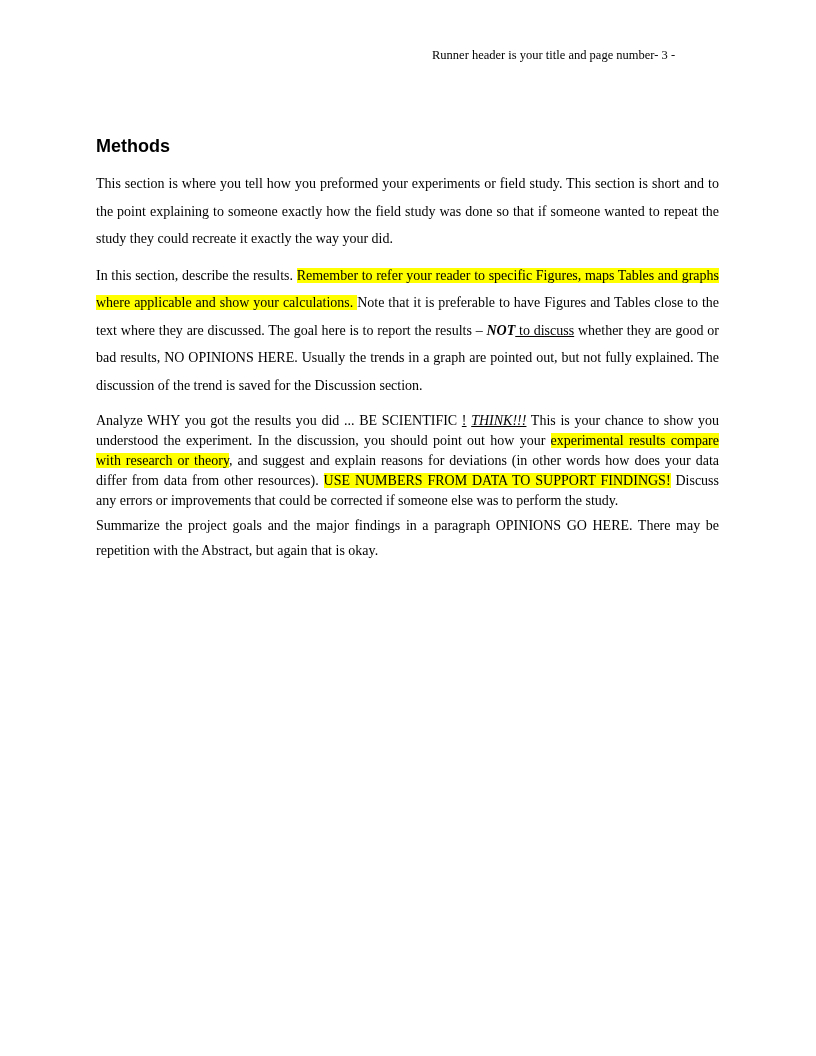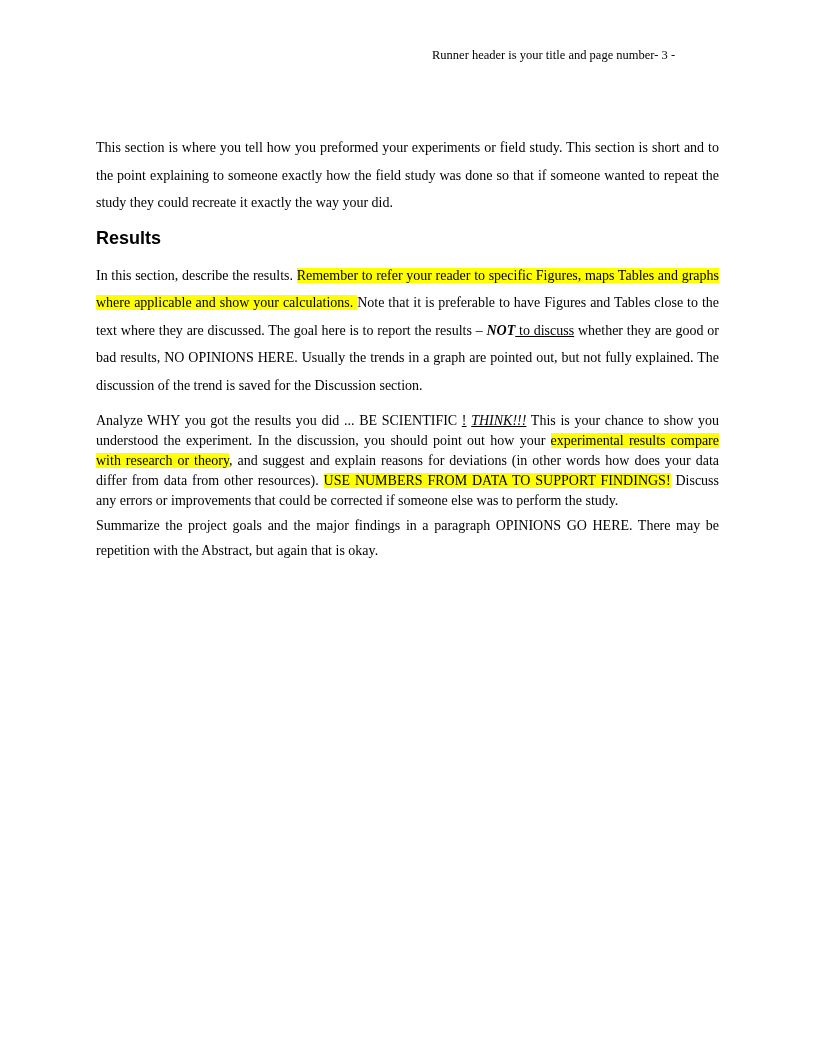--- a/index.html
+++ b/index.html
@@ -22,21 +22,21 @@
     .disc2 { margin-bottom: 2px; line-height: 20px; }
     .disc3 { line-height: 25px; }
   </style>
 </head>
 <body>
 
 <div class="page">
   <div class="runner">Runner header is your title and page number- 3 -</div>
 
   <div class="content">
+    <h2 id="methods-heading">Methods</h2>
     <p id="methods-para">This section is where you tell how you preformed your experiments or field study. This section is short and to the point explaining to someone exactly how the field study was done so that if someone wanted to repeat the study they could recreate it exactly the way your did.</p>
 
-    <h2 id="results-heading">Results</h2>
     <p id="results-para"><span>In this section, describe the results.  </span><span class="hl">Remember to refer your reader to specific Figures, maps Tables and graphs where applicable and show your calculations.  </span><span>Note that it is preferable to have Figures and Tables close to the text where they are discussed. The goal here is to report the results – </span><span class="bu">NOT</span><span class="u"> to discuss</span><span> whether they are good or bad results, NO OPINIONS HERE. Usually the trends in a graph are pointed out, but not fully explained.  The discussion of the trend is saved for the Discussion section.</span></p>
 
     <p class="disc2"><span>Analyze WHY you got the results you did ... BE SCIENTIFIC </span><span class="u">!</span><span> </span><span class="iu">THINK!!!</span><span>  This is your chance to show you understood the experiment.  In the discussion, you should point out how your </span><span class="hl">experimental results compare with research or theory</span><span>, and suggest and explain reasons for deviations (in other words how does your data differ from data from other resources). </span><span class="hl">USE NUMBERS FROM DATA TO SUPPORT FINDINGS!</span><span> Discuss any errors or improvements that could be corrected if someone else was to perform the study.</span></p>
     <p class="disc3">Summarize the project goals and the major findings in a paragraph OPINIONS GO HERE.  There may be repetition with the Abstract, but again that is okay.</p>
   </div>
 </div>
 
 </body></html>

